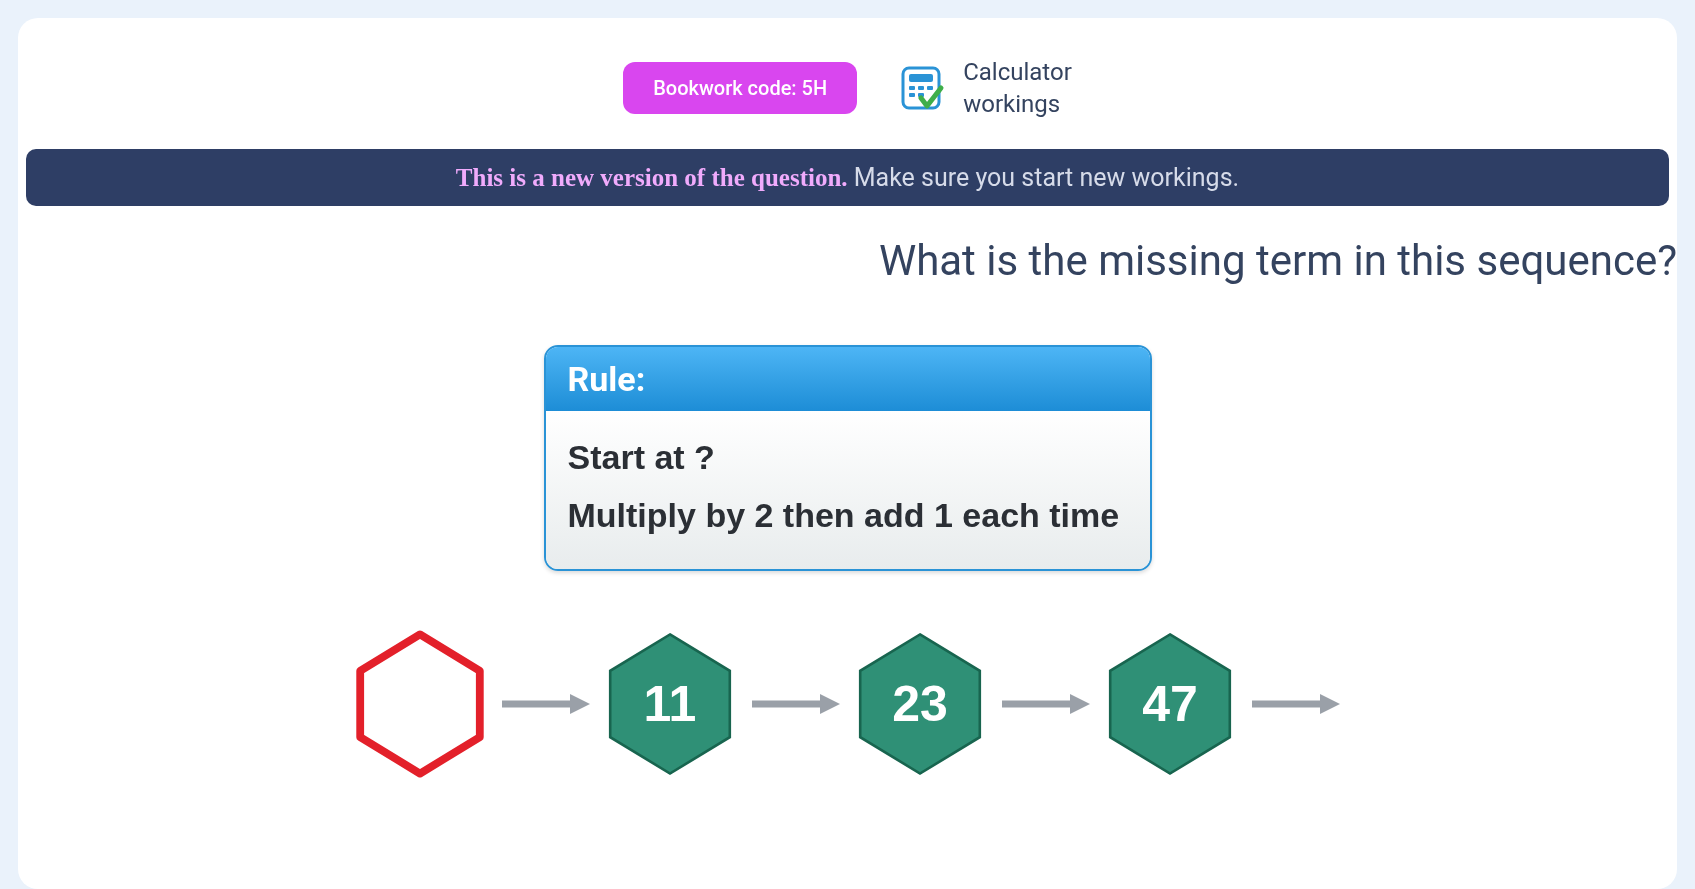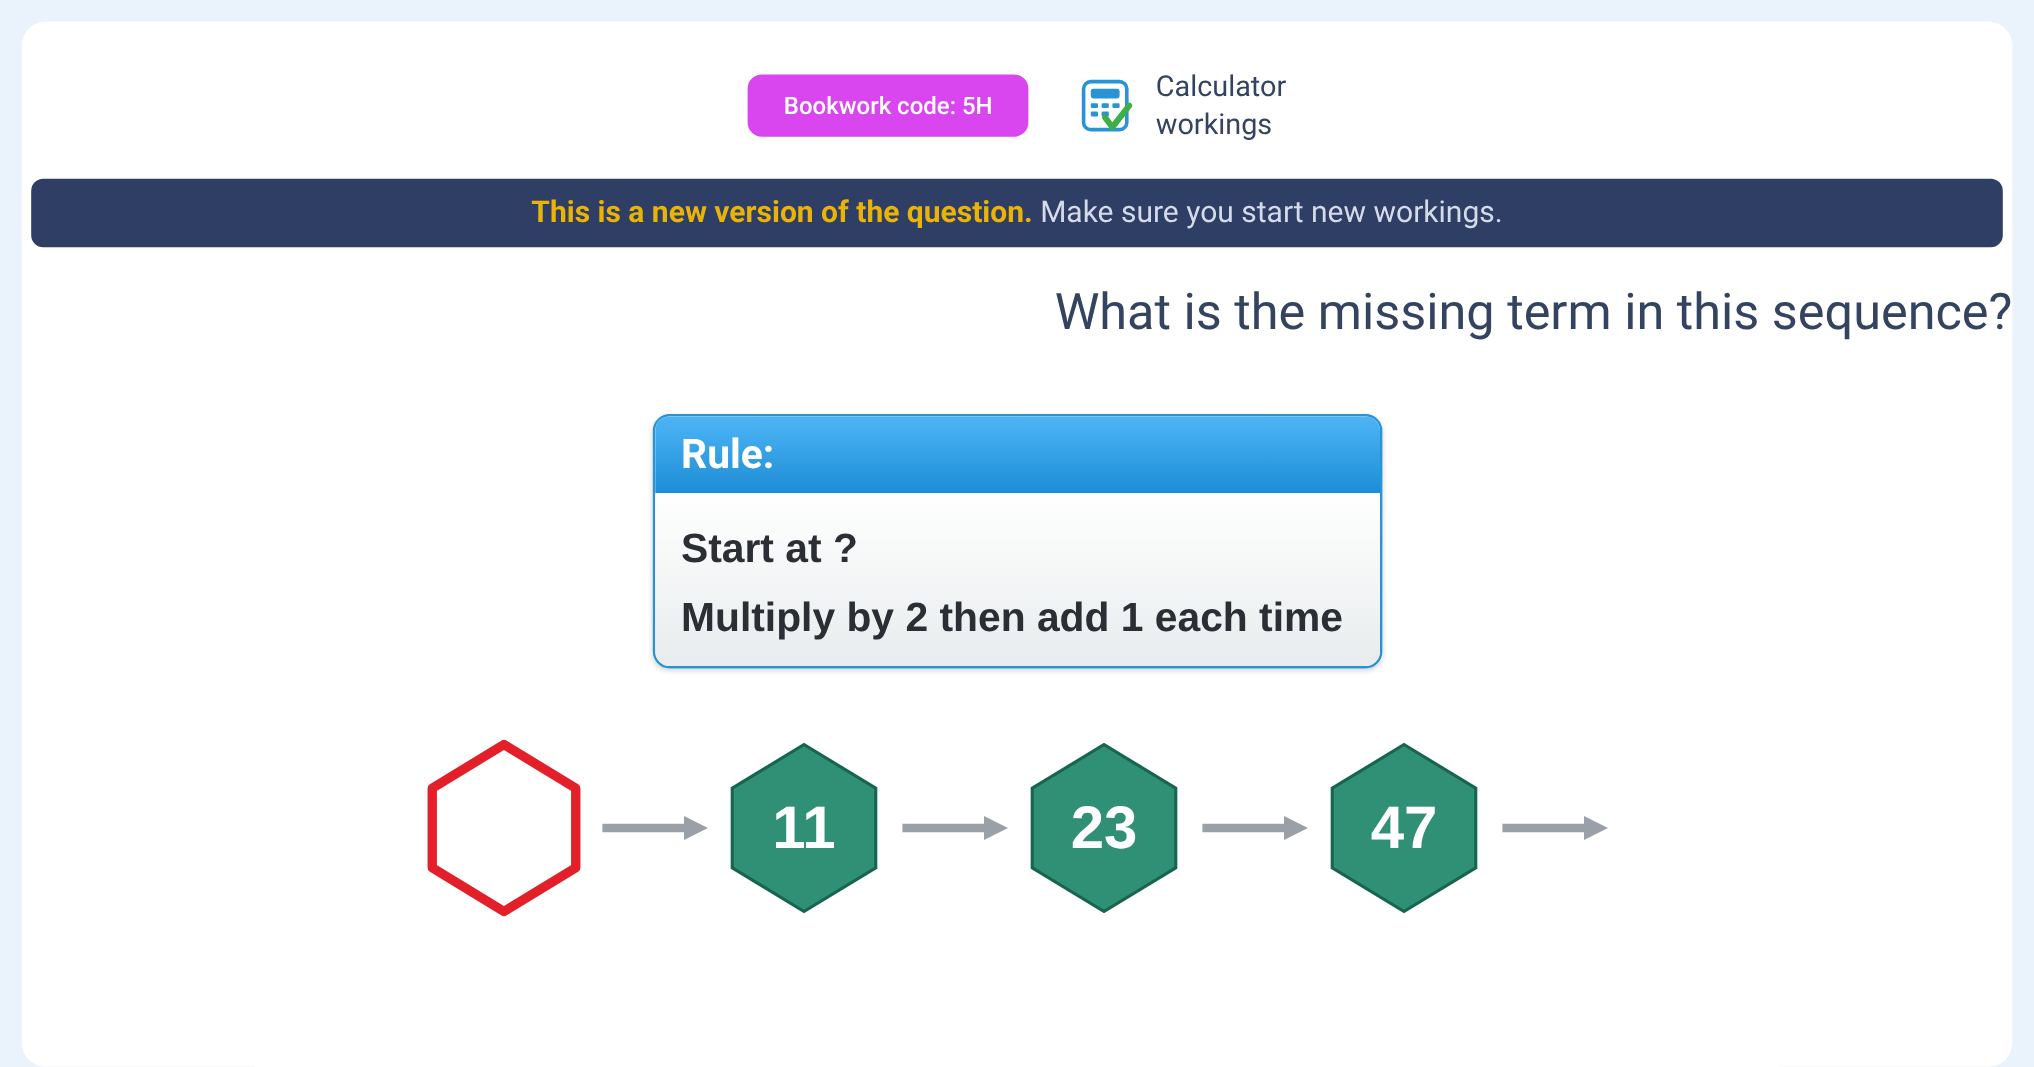--- a/index.html
+++ b/index.html
@@ -52,21 +52,21 @@
   }
   .banner {
     background: #2e3e65;
     color: #d6dbe9;
     text-align: center;
     font-size: 25px;
     padding: 14px 10px;
     border-radius: 10px;
     margin: 0 8px 30px 8px;
   }
-  .banner .bold { color: #eab308; font-weight: 700; }
+  .banner .bold { color: #f0abfc; font-weight: 700; font-family: Liberation Serif, serif; }
   .question {
     text-align: right;
     color: #34435f;
     font-size: 42px;
     font-weight: 400;
     margin-bottom: 60px;
   }
   .rule-box {
     width: 608px;
     margin: 0 auto 58px auto;
@@ -77,21 +77,21 @@
   }
   .rule-header {
     background: linear-gradient(to bottom, #4db5f5 0%, #1d8dd6 100%);
     color: #fff;
     font-size: 34px;
     font-weight: 700;
     padding: 12px 22px;
   }
   .rule-body {
     background: linear-gradient(to bottom, #ffffff 0%, #e8eced 100%);
-    padding: 18px 22px 11px 22px;
+    padding: 18px 22px 25px 22px;
   }
   .rule-line {
     color: #2b2f35;
     font-size: 34px;
     font-weight: 700;
     line-height: 1.7;
     font-family: Arial, sans-serif;
   }
   .sequence {
     display: flex;

